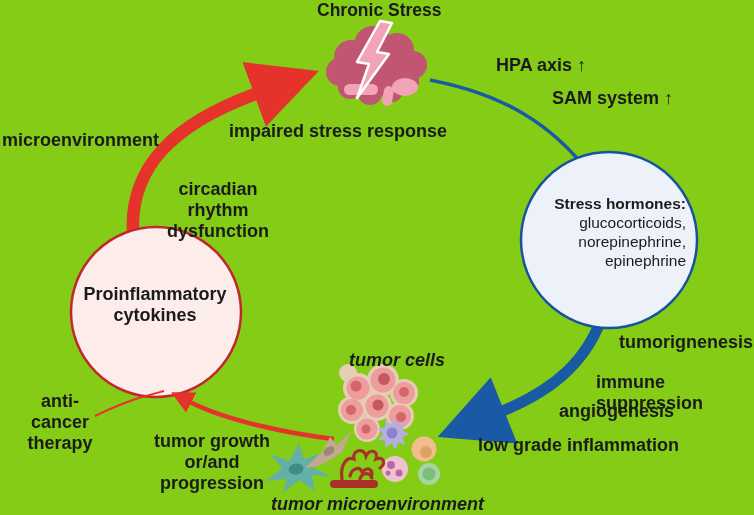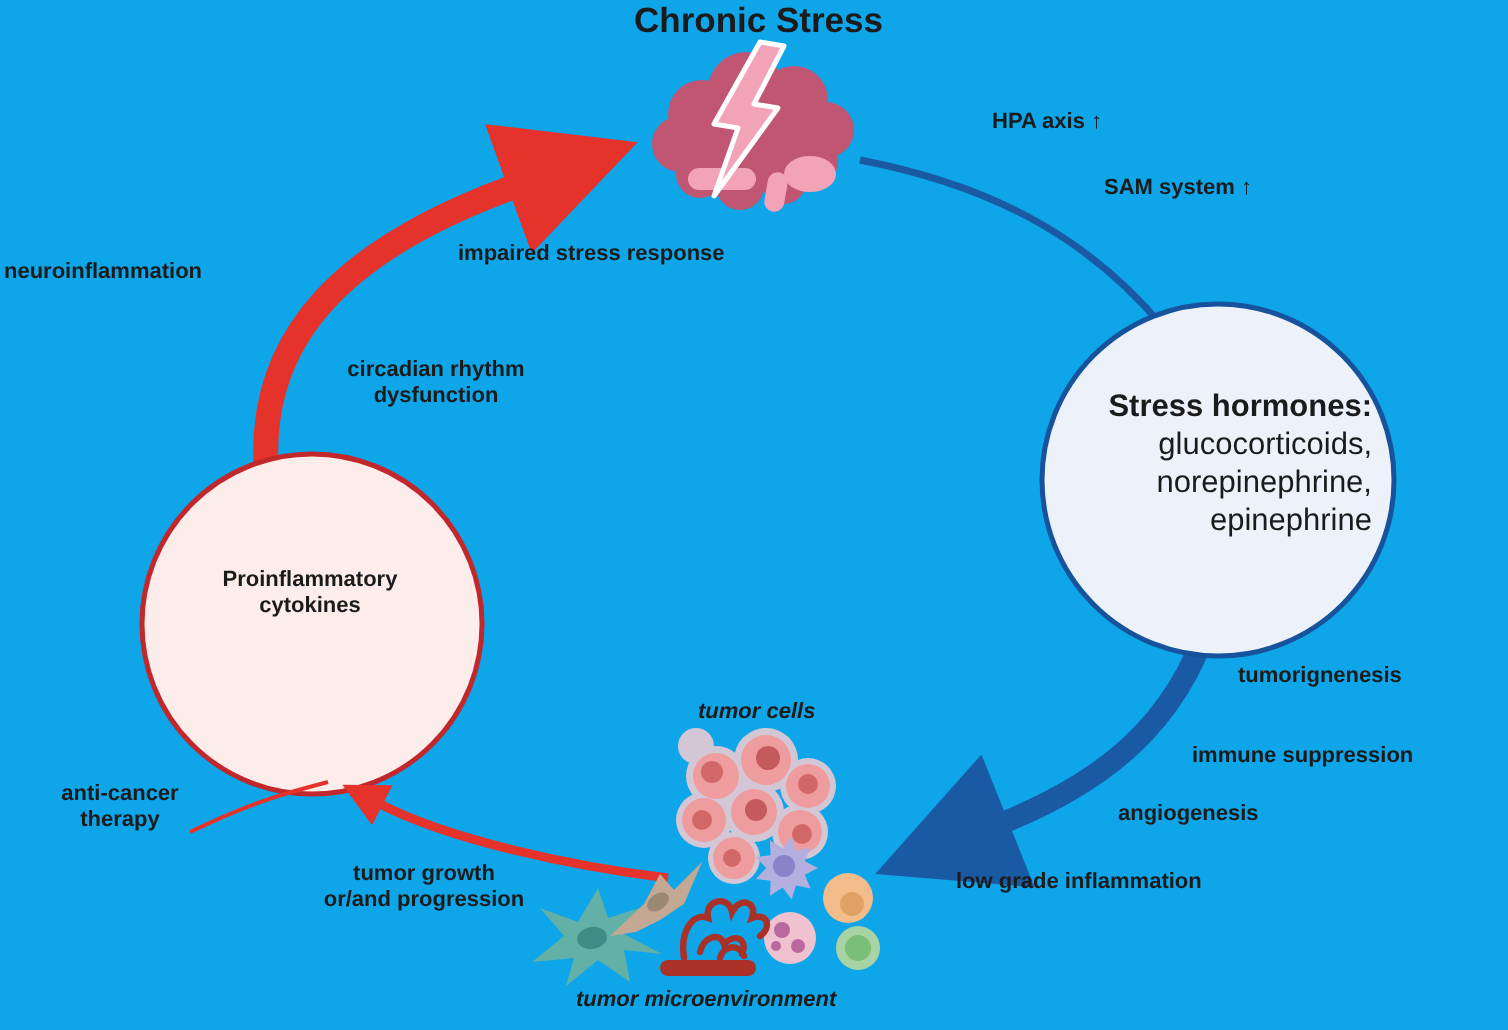--- a/index.html
+++ b/index.html
@@ -1,22 +1,22 @@
 <!DOCTYPE html>
 <html><head>
 <meta charset="utf-8">
 <style>
   html,body{margin:0;padding:0;background:#ffffff;}
   .stage{
-    position:relative;width:754px;height:515px;background:#0ea5e9;overflow:hidden;
+    position:relative;width:754px;height:515px;background:#84cc16;overflow:hidden;
     font-family:"Liberation Sans",sans-serif;
   }
   .stage svg{position:absolute;left:0;top:0;}
   .lbl{
-    position:absolute;font-weight:bold;color:#1b1b1b;font-size:11px;
+    position:absolute;font-weight:bold;color:#1b1b1b;font-size:18px;
     line-height:1.18;white-space:pre-line;
   }
   .title{font-size:17.5px;}
   .it{font-style:italic;}
   .ctr{text-align:center;}
   .node-text{position:absolute;text-align:right;color:#1b1b1b;font-size:15.5px;line-height:1.22;}
   .node-text .nt-title{font-weight:bold;}
 </style>
 </head>
 <body>
@@ -141,41 +141,41 @@
         <path d="M360,479 C362,472 370,472 372,478"></path>
       </g>
     </g>
   </svg>
 
   <div class="lbl title" style="left:317px;top:0px;">Chronic Stress</div>
 
   <div class="lbl" style="left:496px;top:55px;">HPA axis ↑</div>
   <div class="lbl" style="left:552px;top:88px;">SAM system ↑</div>
 
-  <div class="lbl" style="left:2px;top:130px;">neuroinflammation</div>
+  <div class="lbl" style="left:2px;top:130px;">microenvironment</div>
   <div class="lbl" style="left:205px;top:121px;margin-left:24px;">impaired stress response</div>
   <div class="lbl ctr" style="left:148px;top:179px;width:140px;">circadian rhythm
 dysfunction</div>
 
   <div class="node-text" style="left:532px;top:195px;width:154px;">
     <div class="nt-title">Stress hormones:</div>
     <div>glucocorticoids,</div>
     <div>norepinephrine,</div>
     <div>epinephrine</div>
   </div>
 
   <div class="lbl ctr" style="left:72px;top:284px;width:166px;">Proinflammatory
 cytokines</div>
 
   <div class="lbl" style="left:619px;top:332px;">tumorignenesis</div>
   <div class="lbl" style="left:596px;top:372px;">immune suppression</div>
   <div class="lbl" style="left:559px;top:401px;">angiogenesis</div>
   <div class="lbl" style="left:478px;top:435px;">low grade inflammation</div>
 
   <div class="lbl it" style="left:321px;top:350px;margin-left:28px;">tumor cells</div>
-  <div class="lbl it" style="left:288px;top:494px;">tumor microenvironment</div>
+  <div class="lbl it" style="left:271px;top:494px;">tumor microenvironment</div>
 
   <div class="lbl ctr" style="left:12px;top:391px;width:96px;">anti-cancer
 therapy</div>
   <div class="lbl ctr" style="left:138px;top:431px;width:148px;">tumor growth
 or/and progression</div>
 
 </div>
 
 </body></html>

